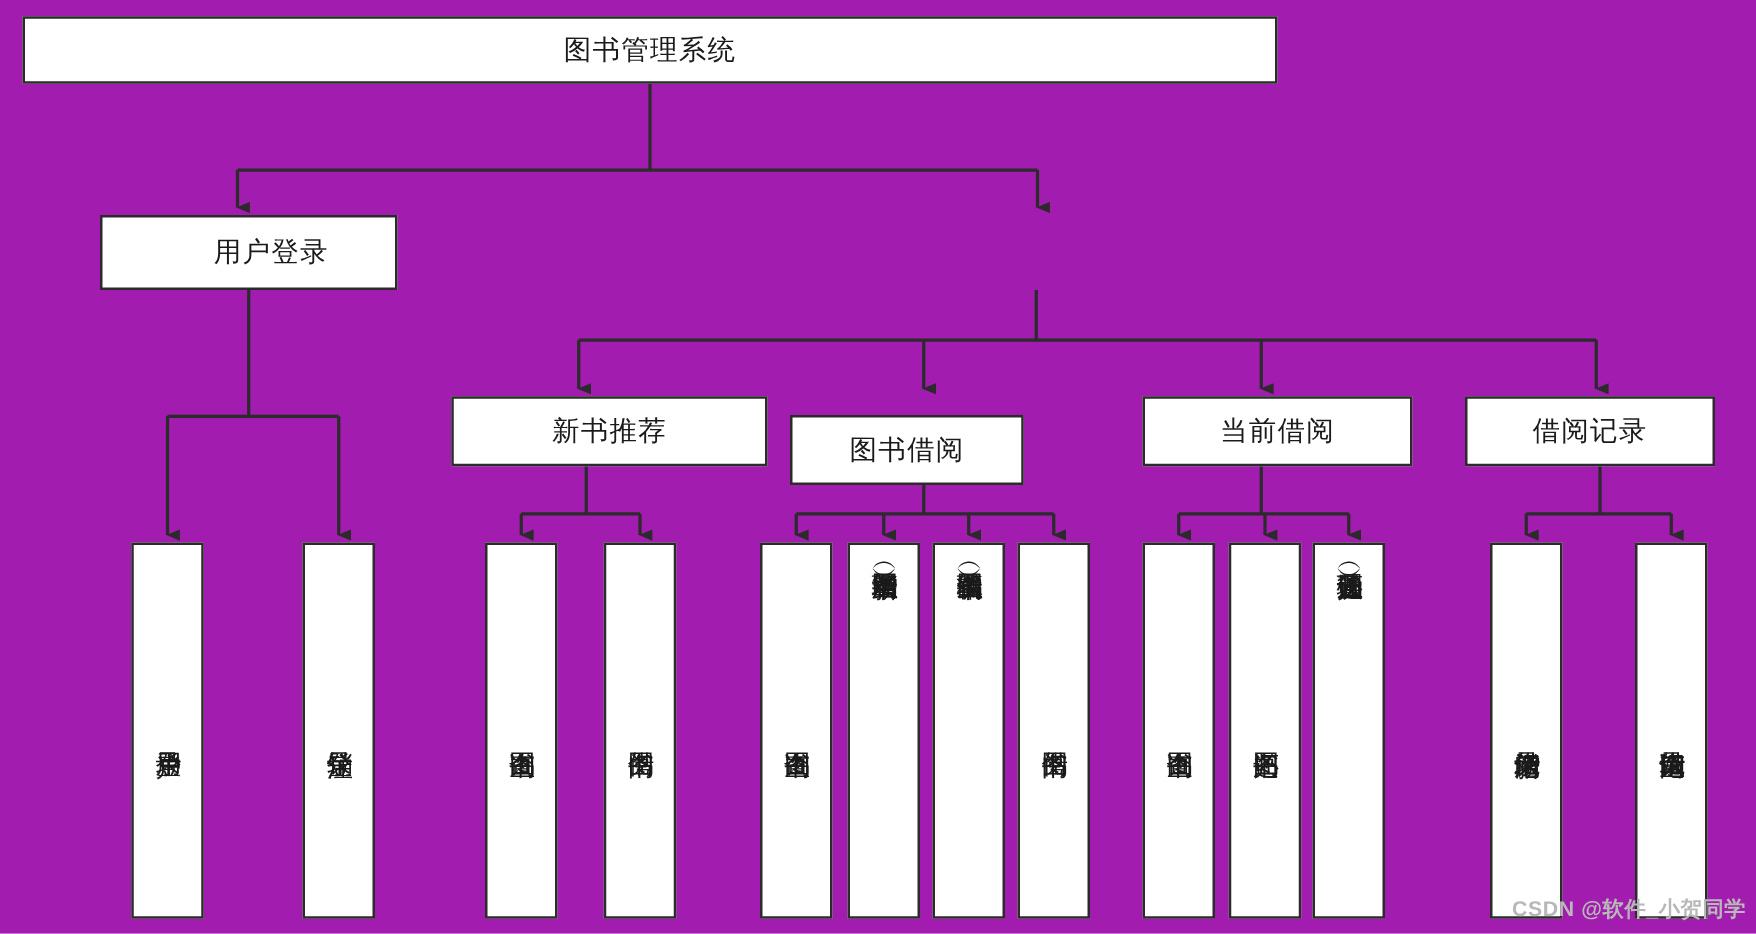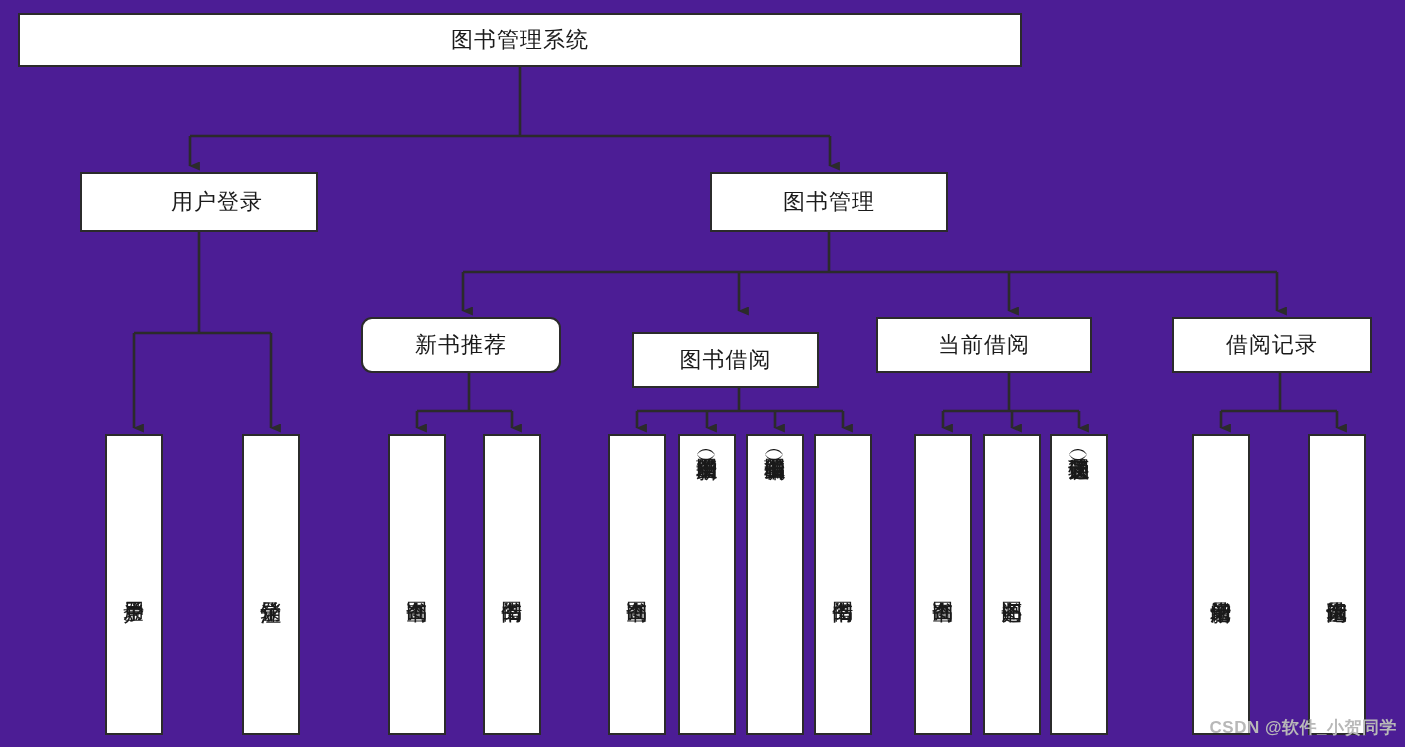--- a/index.html
+++ b/index.html
@@ -7,21 +7,21 @@
     padding: 0;
     background: #ffffff;
   }
   body {
     font-family: "Liberation Sans", "DejaVu Sans", sans-serif;
   }
   #canvas {
     position: relative;
     width: 1405px;
     height: 747px;
-    background: #4c1d95;
+    background: #a21caf;
     overflow: hidden;
   }
   #edges {
     position: absolute;
     left: 0;
     top: 0;
     width: 1405px;
     height: 747px;
     pointer-events: none;
   }
@@ -123,31 +123,28 @@
     </g>
   </svg>
 
   <div class="node horiz" id="n-root" style="left: 18px; top: 13px; width: 1004px; height: 54px; border-color: rgb(43, 43, 43); background: rgb(255, 255, 255);">
     <span>图书管理系统</span>
   </div>
 
   <div class="node horiz" id="n-l2-0" style="left: 80px; top: 172px; width: 238px; height: 60px; border-color: rgb(43, 43, 43); background: rgb(255, 255, 255); padding-left: 36px;">
     <span>用户登录</span>
   </div>
-  <div class="node horiz" id="n-l2-1" style="left: 710px; top: 172px; width: 238px; height: 60px; border-color: rgb(43, 43, 43); background: rgb(255, 255, 255);">
-    <span>图书管理</span>
-  </div>
 
-  <div class="node horiz" id="n-l3-0" style="left: 361px; top: 317px; width: 200px; height: 56px; border-color: rgb(43, 43, 43); background: rgb(255, 255, 255); border-radius: 11px;">
+  <div class="node horiz" id="n-l3-0" style="left: 361px; top: 317px; width: 253px; height: 56px; border-color: rgb(43, 43, 43); background: rgb(255, 255, 255);">
     <span>新书推荐</span>
   </div>
   <div class="node horiz" id="n-l3-1" style="left: 632px; top: 332px; width: 187px; height: 56px; border-color: rgb(43, 43, 43); background: rgb(255, 255, 255);">
     <span>图书借阅</span>
   </div>
-  <div class="node horiz" id="n-l3-2" style="left: 876px; top: 317px; width: 216px; height: 56px; border-color: rgb(43, 43, 43); background: rgb(255, 255, 255);">
+  <div class="node horiz" id="n-l3-2" style="left: 914px; top: 317px; width: 216px; height: 56px; border-color: rgb(43, 43, 43); background: rgb(255, 255, 255);">
     <span>当前借阅</span>
   </div>
   <div class="node horiz" id="n-l3-3" style="left: 1172px; top: 317px; width: 200px; height: 56px; border-color: rgb(43, 43, 43); background: rgb(255, 255, 255);">
     <span>借阅记录</span>
   </div>
 
   <div class="node vert center-text" id="n-leaf-0" style="left: 105px; top: 434px; width: 58px; height: 301px; border-color: rgb(43, 43, 43); background: rgb(255, 255, 255);">
     <span class="vlabel">用户登录</span>
   </div>
   <div class="node vert center-text" id="n-leaf-1" style="left: 242px; top: 434px; width: 58px; height: 301px; border-color: rgb(43, 43, 43); background: rgb(255, 255, 255);">

